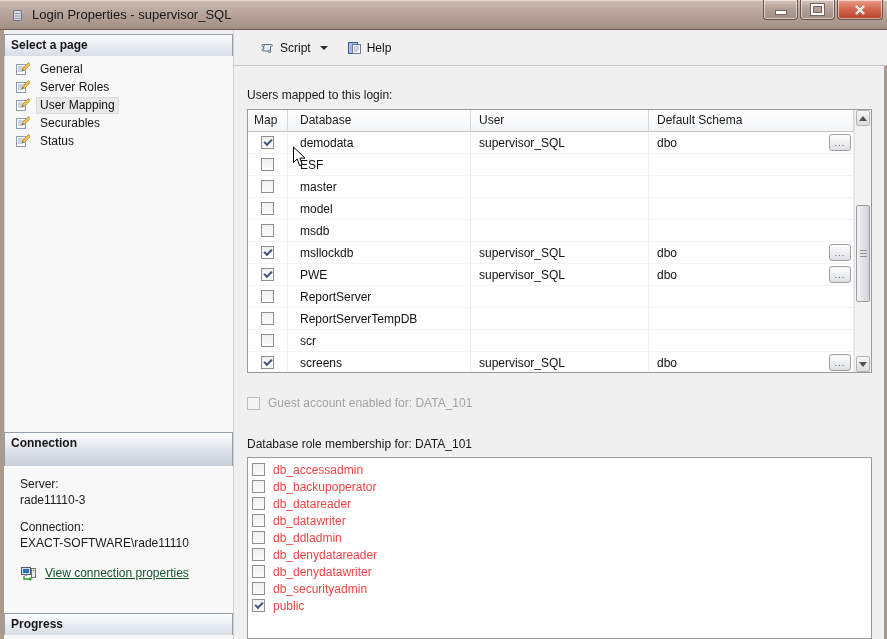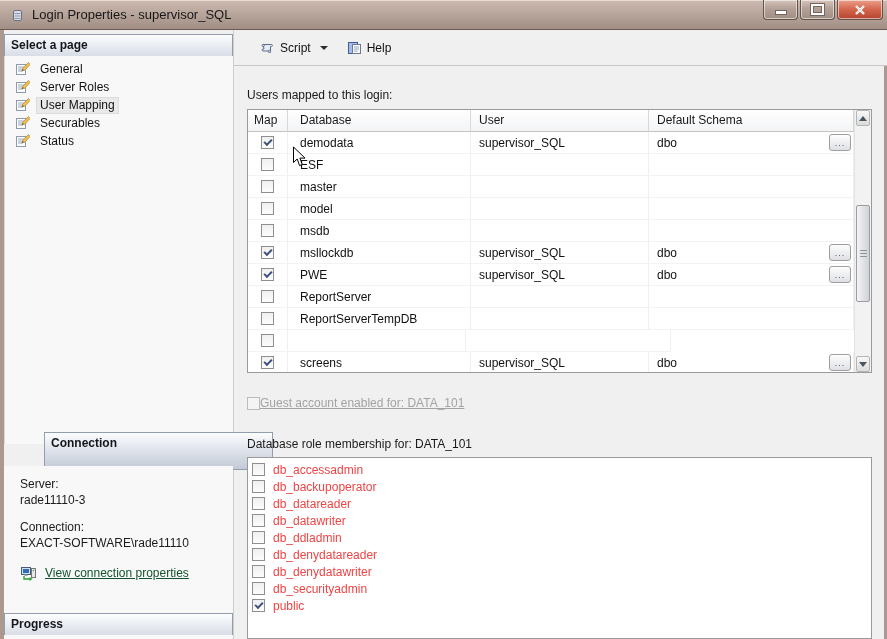--- a/index.html
+++ b/index.html
@@ -30,42 +30,42 @@
   .glyph-min{width:10px;height:3px;background:#fff;box-shadow:0 0 0 1px #77655d;margin-top:6px;}
   .glyph-max{width:9px;height:7px;border:2px solid #fff;box-shadow:0 0 0 1px #77655d, inset 0 0 0 1px #77655d;}
   
   .panel-header{
     position:absolute;left:4px;width:229px;height:38px;box-sizing:border-box;
     background:linear-gradient(#fcfdfe,#dde2ea 50%,#c3cad7);
     border:1px solid #939dab;font-size:12px;font-weight:bold;color:#14171c;
     line-height:20px;padding-left:6px;
   }
   .hdr-select{top:34px;}
-  .hdr-connection{top:432px;margin-left:40px;}
+  .hdr-connection{top:432px;}
   .hdr-progress{top:613px;}
   .nav{position:absolute;left:4px;top:56px;width:229px;height:388px;background:#f8f8f8;border-left:1px solid #d9d9d9;box-sizing:border-box;padding-top:4px;}
   .nav-item{display:flex;align-items:center;height:18px;padding-left:9px;gap:7px;font-size:12px;color:#111;cursor:default;}
   .nav-item .nav-label{padding:0 3px;line-height:15px;}
   .nav-item.selected .nav-label{background:#e9e9e9;box-shadow:0 0 0 1px #dcdcdc;}
   .conn-panel{position:absolute;left:4px;top:466px;width:229px;height:147px;background:#f8f8f8;box-sizing:border-box;padding:10px 6px 0 16px;font-size:12px;color:#1b1b1b;}
   .conn-line{line-height:16px;white-space:nowrap;}
   .conn-gap{height:11px;}
   .link-row{display:flex;align-items:center;gap:8px;margin-top:14px;}
   .conn-link{color:#14532d;text-decoration:underline;cursor:pointer;}
   .progress-panel{position:absolute;left:4px;top:635px;width:229px;height:4px;background:#f8f8f8;}
   .side-divider{position:absolute;left:233px;top:30px;width:1px;height:609px;background:#cfcfcf;}
   
   .toolbar{position:absolute;left:234px;top:30px;width:708px;height:36px;display:flex;align-items:center;padding-left:21px;box-sizing:border-box;border-bottom:1px solid #c6c6c6;background:#f0f0f0;}
   .tb-item{display:flex;align-items:center;gap:5px;font-size:12px;color:#111;padding:3px 4px;cursor:default;}
   .dd-arrow{width:0;height:0;border-left:4px solid transparent;border-right:4px solid transparent;border-top:4px solid #2b2b2b;margin-left:4px;}
   .tb-gap{width:10px;}
   
   .users-label{position:absolute;left:247px;top:88px;font-size:12px;color:#1a1a1a;}
   .roles-label{position:absolute;left:247px;top:437px;font-size:12px;color:#1a1a1a;}
-  .guest-row{position:absolute;left:247px;top:396px;display:flex;align-items:center;font-size:12px;color:#a3a3a3;text-decoration:underline;}
+  .guest-row{position:absolute;left:247px;top:396px;display:flex;align-items:center;gap:8px;font-size:12px;color:#a3a3a3;}
   
   .cb{position:relative;display:inline-block;width:13px;height:13px;box-sizing:border-box;border:1px solid #8f8f8f;background:linear-gradient(#f0f0f0,#fcfcfc);flex:none;}
   .cb.checked::after{content:"";position:absolute;left:2px;top:2px;width:6px;height:3px;border-left:2px solid #3f517e;border-bottom:2px solid #3f517e;transform:rotate(-45deg);}
   .cb.disabled{border-color:#bcbcbc;background:#f4f4f4;}
   
   .maptable{position:absolute;left:247px;top:109px;width:625px;height:264px;box-sizing:border-box;border:1px solid #9a9a9a;background:#fff;overflow:hidden;}
   .thead{display:flex;height:22px;}
   .thcell{box-sizing:border-box;border-right:1px solid #d8d8d8;border-bottom:1px solid #c4c4c4;background:linear-gradient(#ffffff,#f3f4f6);font-size:12px;color:#1a1a1a;line-height:21px;padding-left:6px;flex:none;}
   .trow{display:flex;height:22px;}
   .tcell{box-sizing:border-box;border-right:1px solid #efefef;border-bottom:1px solid #f3f3f3;font-size:12px;color:#111;display:flex;align-items:center;flex:none;}
@@ -363,20 +363,23 @@
             <span></span>
           </div>
           <div class="tcell c3">
             <span></span>
           </div>
         </div>
         <div class="trow">
           <div class="tcell c0">
             <span class="cb"></span>
           </div>
+          <div class="tcell c1">
+            <span>scr</span>
+          </div>
           <div class="tcell c2">
             <span></span>
           </div>
           <div class="tcell c3">
             <span></span>
           </div>
         </div>
         <div class="trow">
           <div class="tcell c0">
             <span class="cb checked"></span>

